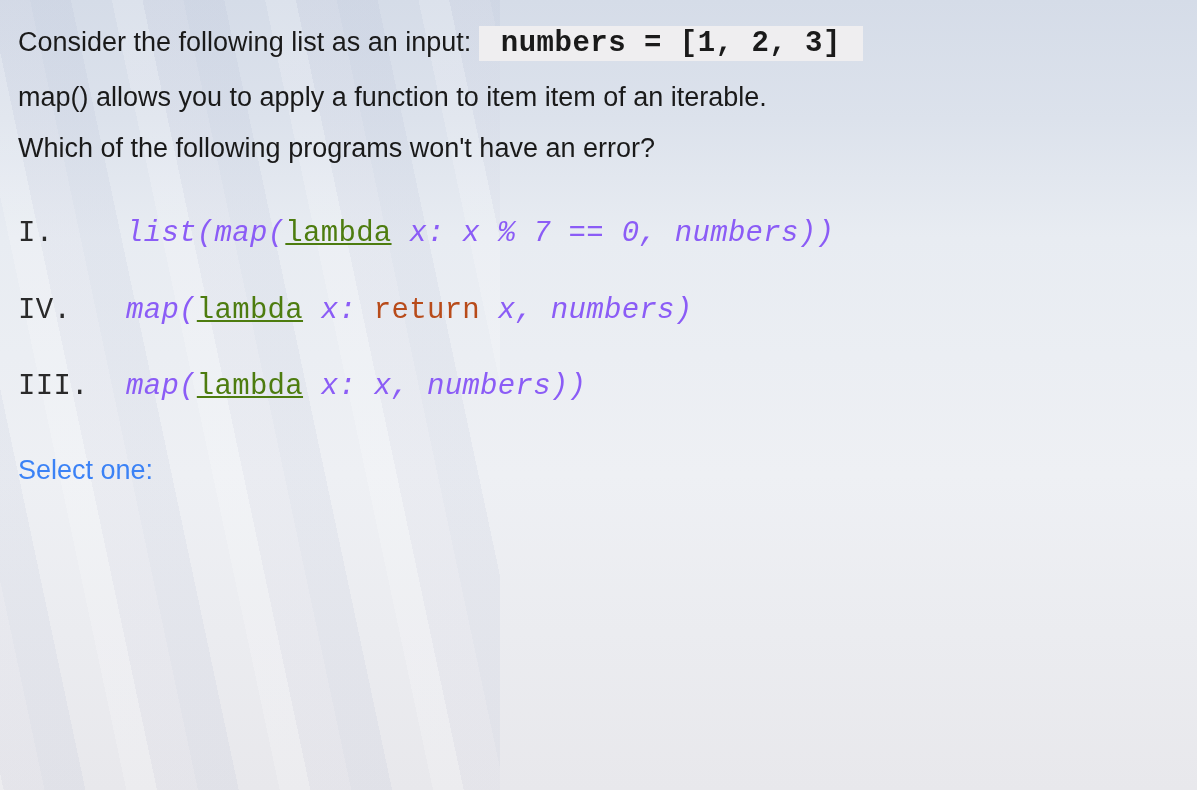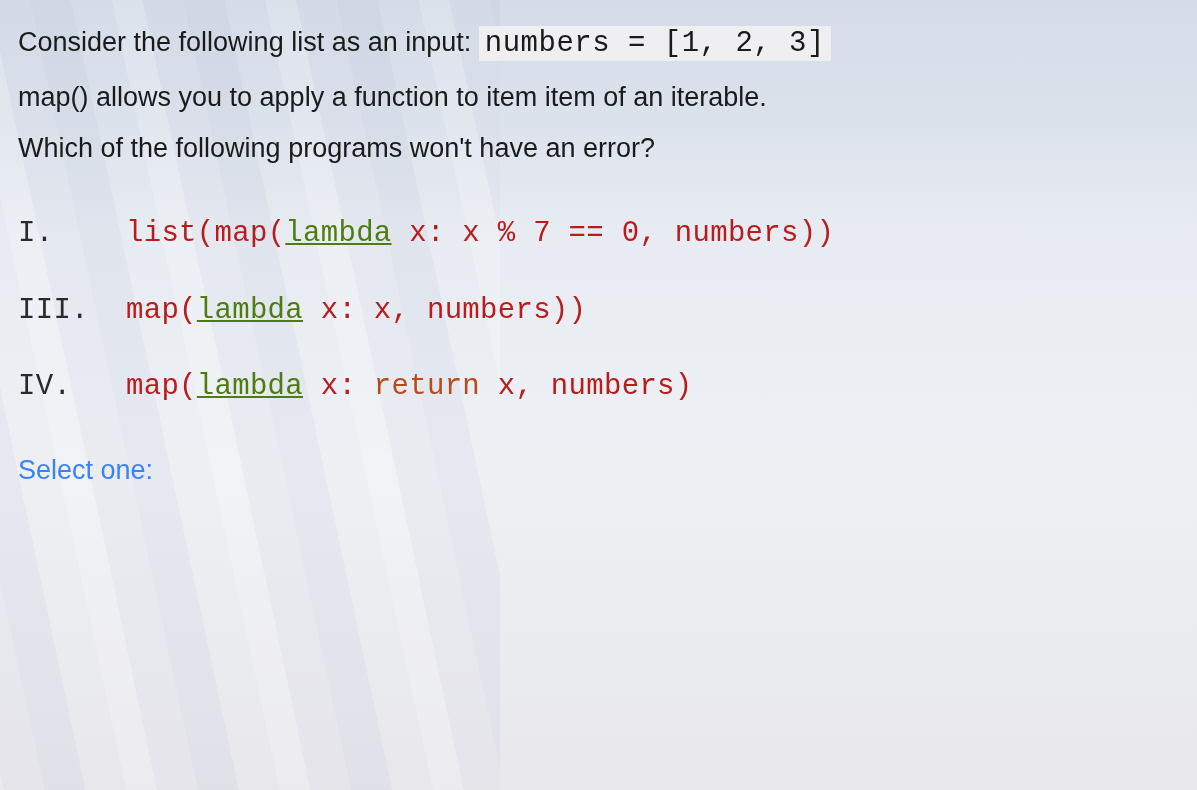--- a/index.html
+++ b/index.html
@@ -42,41 +42,42 @@
     .content {
       position: relative;
       z-index: 1;
     }
     .para {
       margin-bottom: 14px;
     }
     .inline-code {
       font-family: "Courier New", Courier, monospace;
       background: #efeef0;
-      padding: 1px 6px;
+      padding: 1px 22px;
       font-size: 29px;
       letter-spacing: 0.5px;
+      font-weight: bold;
     }
     .question-gap {
       margin-bottom: 46px;
     }
     .option {
       font-family: "Courier New", Courier, monospace;
       font-size: 29px;
       margin-bottom: 36px;
       white-space: pre;
       letter-spacing: 0.3px;
       color: #2a2a2a;
     }
     .roman {
       display: inline-block;
       width: 108px;
       vertical-align: top;
     }
-    .fn { color: #b91c1c; }
+    .fn { color: #8b5cf6; font-style: italic; }
     .kw { color: #4d7c0f; text-decoration: underline; }
     .kw2 { color: #b84b1a; }
     .select-prompt {
       margin-top: 44px;
       font-family: Arial, Helvetica, sans-serif;
       font-size: 27px;
       color: #3b82f6;
     }
   </style>
 </head>
@@ -90,19 +91,19 @@
     <span>Consider the following list as an input: </span>
     <span class="inline-code">numbers = [1, 2, 3]</span>
   </div>
 
   <div class="para">map() allows you to apply a function to item item of an iterable.</div>
 
   <div class="para question-gap">Which of the following programs won't have an error?</div>
 
   <div id="options-container">
       <div class="option"><span class="roman">I.</span><span><span class="fn">list</span><span class="fn">(</span><span class="fn">map</span><span class="fn">(</span><span class="kw">lambda</span><span class="fn"> x: x % 7 == 0, numbers))</span></span></div>
+      <div class="option"><span class="roman">IV.</span><span><span class="fn">map</span><span class="fn">(</span><span class="kw">lambda</span><span class="fn"> x: </span><span class="kw2">return</span><span class="fn"> x, numbers)</span></span></div>
       <div class="option"><span class="roman">III.</span><span><span class="fn">map</span><span class="fn">(</span><span class="kw">lambda</span><span class="fn"> x: x, numbers))</span></span></div>
-      <div class="option"><span class="roman">IV.</span><span><span class="fn">map</span><span class="fn">(</span><span class="kw">lambda</span><span class="fn"> x: </span><span class="kw2">return</span><span class="fn"> x, numbers)</span></span></div>
     </div>
 
   <div class="select-prompt">Select one:</div>
 
 </div>
 
 </body></html>

